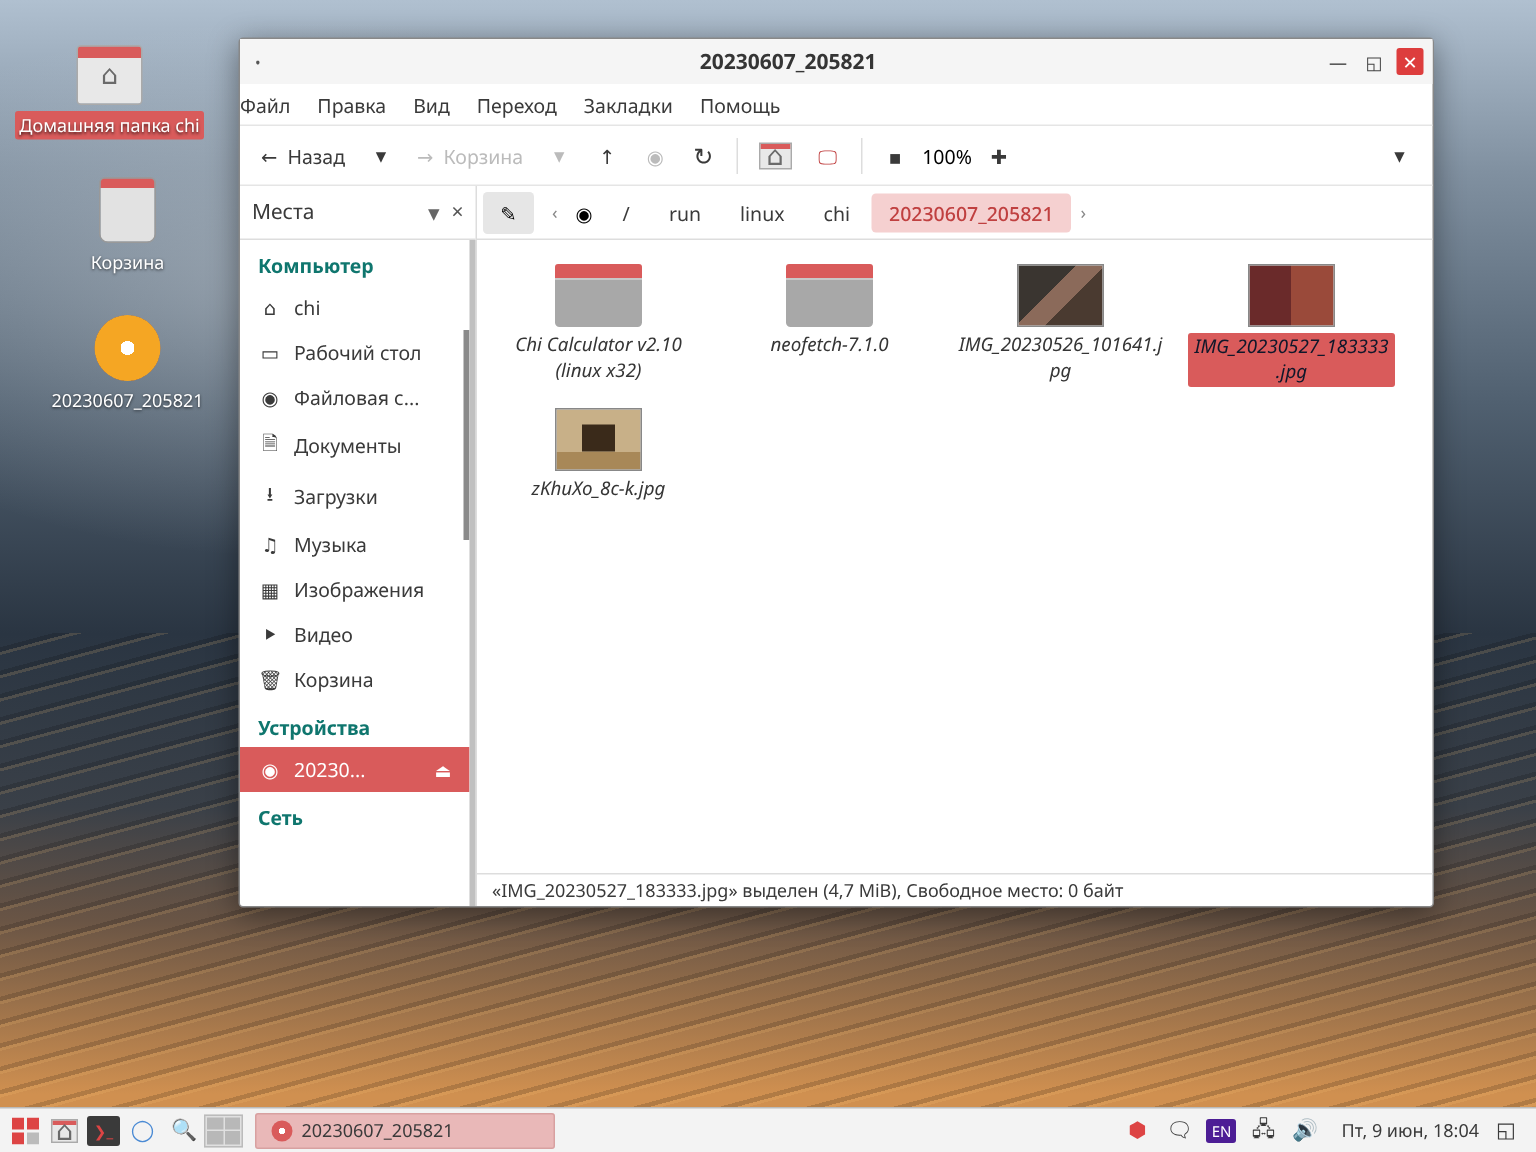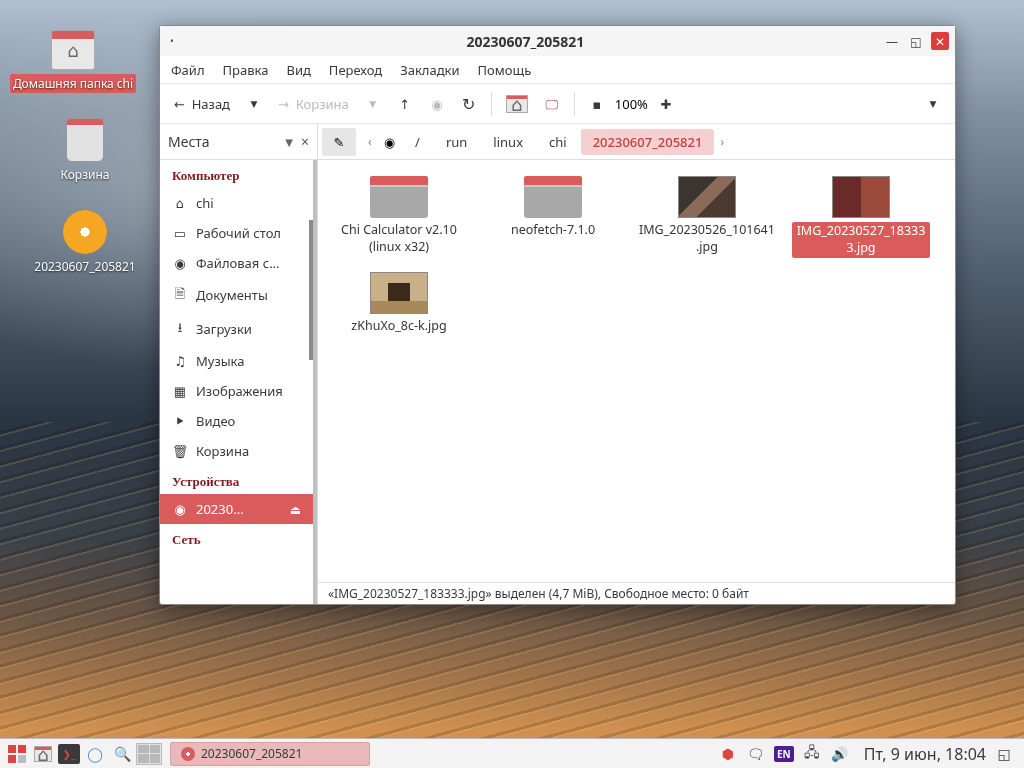--- a/index.html
+++ b/index.html
@@ -24,38 +24,38 @@
 .disc-icon { width: 44px; height: 44px; margin: 0 auto 4px; border-radius: 50%; background: radial-gradient(circle, #fff 0 15%, #f5a623 15% 70%, #e6871a 70% 80%, #ddd 80%); }
 
 
 .window { position: absolute; left: 159px; top: 25px; width: 797px; height: 580px; background: #fff; border: 1px solid #888; border-radius: 3px; box-shadow: 0 4px 20px rgba(0,0,0,0.4); display: flex; flex-direction: column; }
 .titlebar { height: 30px; display: flex; align-items: center; padding: 0 6px; background: #f5f5f5; }
 .titlebar .dot { font-size: 10px; color:#555; margin-left: 4px; }
 .titlebar .title { flex: 1; text-align: center; font-weight: bold; font-size: 14px; color:#353535; }
 .titlebar .win-btn { width: 18px; height: 18px; margin-left: 6px; display: flex; align-items: center; justify-content: center; font-size: 12px; color:#444; cursor:pointer; }
 .titlebar .win-close { background: #dd3d3d; color: #fff; border-radius: 2px; font-weight: bold; }
 
-.menubar { height: 28px; display: flex; align-items: center; padding: 0 11px; font-size: 13px; color: #3a3a3a; border-bottom: 1px solid #e5e5e5; gap: 18px; }
+.menubar { height: 28px; display: flex; align-items: center; padding: 0 0; font-size: 13px; color: #3a3a3a; border-bottom: 1px solid #e5e5e5; gap: 18px; }
 .menubar span { cursor: pointer; }
 
 .toolbar { height: 40px; display: flex; align-items: center; padding: 0 8px; border-bottom: 1px solid #e5e5e5; gap: 4px; }
 .tbtn { min-width: 28px; height: 28px; display: flex; align-items: center; justify-content: center; padding: 0 6px; font-size: 13px; color: #3a3a3a; cursor: pointer; border-radius: 3px; }
 .tbtn.disabled { color: #bbb; }
 .tb-sep { width: 1px; height: 24px; background: #ddd; margin: 0 4px; }
 .zoom-label { font-size: 13px; }
 
 .body-area { flex: 1; display: flex; min-height: 0; }
 
 
 .sidebar { width: 158px; border-right: 1px solid #ddd; display: flex; flex-direction: column; font-size: 13px; color: #3a3a3a; }
 .sidebar-top { height: 36px; display: flex; align-items: center; border-bottom: 1px solid #ddd; padding: 0 8px; }
 .sidebar-top .places { flex: 1; font-size: 14px; }
 .sidebar-top .arrow { font-size: 10px; color:#666; margin-right: 8px; }
 .sidebar-top .x { font-size: 14px; color:#555; cursor: pointer; }
-.side-section { padding: 8px 12px 4px; font-weight: bold; color: #7f1d1d; font-family: Liberation Serif, serif; }
+.side-section { padding: 8px 12px 4px; font-weight: bold; color: #0f766e; }
 .side-item { padding: 6px 12px; display: flex; align-items: center; gap: 8px; cursor: pointer; }
 .side-item.active { background: #d95b5b; color: #fff; }
 .side-item .si-icon { width: 16px; text-align: center; font-size: 13px; }
 .side-item .eject { margin-left: auto; font-size: 12px; }
 .sidebar-scroll { border-right: 4px solid #c0c0c0; overflow: hidden; flex: 1; position: relative; }
 .sidebar-scroll::after { content:""; position:absolute; right:0; top:60px; width:4px; height:140px; background:#8a8a8a; }
 
 
 .content-wrap { flex: 1; display: flex; flex-direction: column; min-width: 0; }
 .pathbar { height: 36px; display: flex; align-items: center; border-bottom: 1px solid #ddd; padding: 0 4px; font-size: 13px; gap: 2px; }
@@ -68,37 +68,37 @@
 .files { flex: 1; padding: 12px 8px; display: flex; flex-wrap: wrap; align-content: flex-start; gap: 6px 8px; overflow: auto; }
 .file-item { width: 146px; display: flex; flex-direction: column; align-items: center; text-align: center; font-size: 12.5px; color: #353535; padding: 4px; border-radius: 3px; }
 .file-item .thumb { width: 58px; height: 42px; margin-bottom: 4px; }
 .folder-thumb { background: linear-gradient(#d95b5b 0 22%, #c8c8c8 22% 26%, #a8a8a8 26%); border-radius: 2px 2px 3px 3px; position: relative; }
 .folder-thumb::before { content:""; position:absolute; top:0; left:4px; width:22px; height:6px; background:#d95b5b; border-radius: 2px 2px 0 0; }
 .img-thumb { background: #555; border: 1px solid #888; }
 .img-thumb.p1 { background: linear-gradient(135deg, #3a3530 0 40%, #8b6a5a 40% 60%, #4a3a30 60%); }
 .img-thumb.p2 { background: linear-gradient(90deg, #6a2a2a 0 50%, #9a4a3a 50%); }
 .img-thumb.p3 { background: linear-gradient(#c8b088 0 70%, #a88858 70%); position:relative; }
 .img-thumb.p3::after { content:""; position:absolute; left:30%; top:25%; width:40%; height:45%; background:#3a2a1a; }
-.file-item.selected .label { background: #d95b5b; color: #ffffff; border-radius: 2px; padding: 1px 4px; }
-.file-item .label { line-height: 1.35; word-break: break-word; }
+.file-item.selected .label { background: #d95b5b; color: #0f172a; border-radius: 2px; padding: 1px 4px; }
+.file-item .label { line-height: 1.35; word-break: break-word; font-style: italic; }
 
 .statusbar { height: 22px; border-top: 1px solid #ddd; font-size: 12px; color: #3a3a3a; padding: 2px 10px; display: flex; align-items: center; }
 
 
 .taskbar { position: absolute; left: 0; right: 0; bottom: 0; height: 30px; background: #f3f3f3; border-top: 1px solid #bbb; display: flex; align-items: center; padding: 0 4px; font-size: 12px; color: #3a3a3a; }
 .task-launch { display: flex; align-items: center; gap: 2px; }
 .task-btn { width: 26px; height: 24px; display: flex; align-items: center; justify-content: center; font-size: 14px; cursor: pointer; border-radius: 2px; }
 .task-menu { width: 26px; height: 24px; display:flex; align-items:center; justify-content:center; }
 .task-menu svg { width:18px; height:18px; }
 .task-window { display: flex; align-items: center; gap: 6px; background: #e9b8b8; height: 24px; padding: 0 10px; margin-left: 8px; border-radius: 2px; min-width: 200px; border: 1px solid #d8a0a0; }
 .task-window .disc { width: 14px; height: 14px; border-radius: 50%; background: radial-gradient(circle, #fff 0 20%, #d95b5b 20% 75%, #aaa 75%); }
 .task-tray { margin-left: auto; display: flex; align-items: center; gap: 8px; padding-right: 6px; }
 .tray-icon { width: 20px; height: 20px; display:flex; align-items:center; justify-content:center; font-size: 14px; }
-.tray-lang { background: #4c1d95; color:#fff; font-size: 10px; font-weight: bold; width: 20px; height: 16px; border-radius: 2px; display:flex;align-items:center;justify-content:center; }
-.clock { font-size: 16px; margin-left: 6px; }
+.tray-lang { background: #4c1d95; color:#fff; font-size: 10px; font-weight: normal; width: 20px; height: 16px; border-radius: 2px; display:flex;align-items:center;justify-content:center; }
+.clock { font-size: 12px; margin-left: 6px; }
 
 .pager { width: 26px; height: 22px; background: #e0e0e0; border: 1px solid #bbb; display: grid; grid-template: 1fr 1fr / 1fr 1fr; gap: 1px; padding: 1px; }
 .pager div { background: #b8b8b8; }
 </style>
 </head>
 <body>
 
 <div class="wallpaper"></div>
 
 <div class="desktop-icon selected" style="left:3px; top:30px;">

